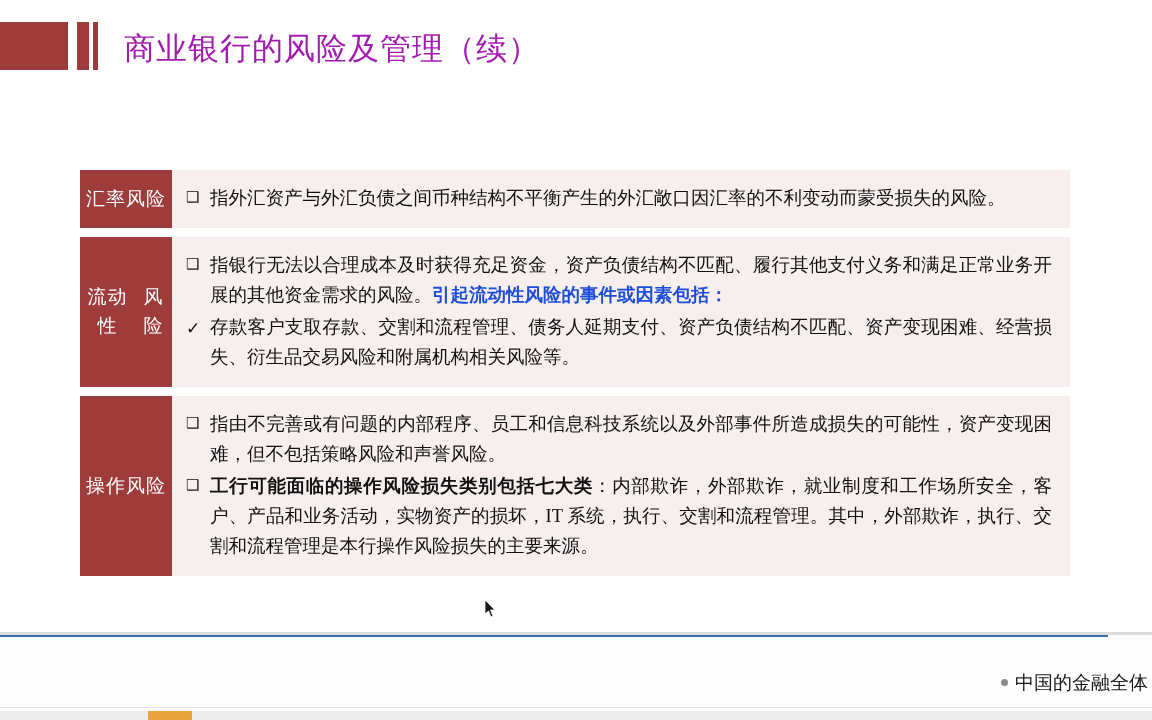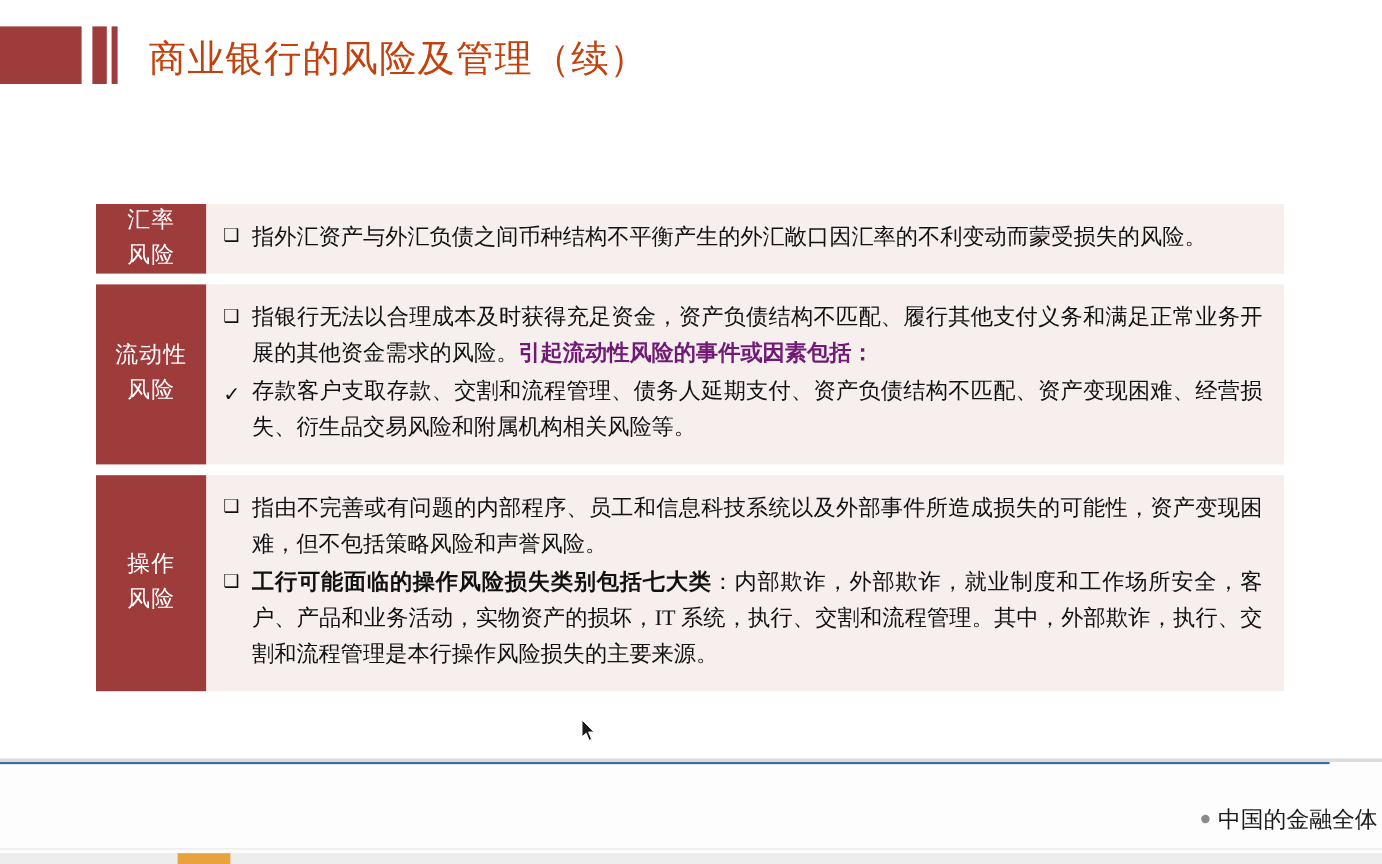--- a/index.html
+++ b/index.html
@@ -38,21 +38,21 @@
   .header-block-3 {
     position: absolute;
     left: 93px; top: 22px;
     width: 5px; height: 48px;
     background: #9e3b3b;
   }
   .slide-title {
     position: absolute;
     left: 124px; top: 28px;
     font-size: 31px;
-    color: #c2410c;
+    color: #a21caf;
     letter-spacing: 1px;
     white-space: nowrap;
     font-family: Liberation Sans, sans-serif;
   }
 
   
   .risk-table {
     position: absolute;
     left: 80px; top: 170px;
     width: 990px;
@@ -61,21 +61,21 @@
     display: flex;
     align-items: stretch;
     margin-bottom: 9px;
   }
   .risk-label {
     width: 92px;
     min-width: 92px;
     background: #9e3b3b;
     color: #ffffff;
     display: flex;
-    flex-direction: column;
+    flex-direction: row;
     align-items: center;
     justify-content: center;
     font-size: 19px;
     line-height: 1.5;
     letter-spacing: 1px;
     text-align: center;
   }
   .risk-label span { display: block; }
   .risk-body {
     flex: 1;
@@ -98,21 +98,21 @@
     line-height: 1.85;
     color: #111;
     flex-shrink: 0;
   }
   .bullet-mark.check { font-size: 17px; }
   .bullet-text {
     flex: 1;
     text-align: justify;
     font-family: Liberation Serif, serif;
   }
-  .accent-red { color: #701a75; }
+  .accent-red { color: #1d4ed8; }
   .bold { font-weight: bold; }
 
   
   .cursor {
     position: absolute;
     left: 485px; top: 600px;
     width: 12px; height: 18px;
     pointer-events: none;
   }
 

